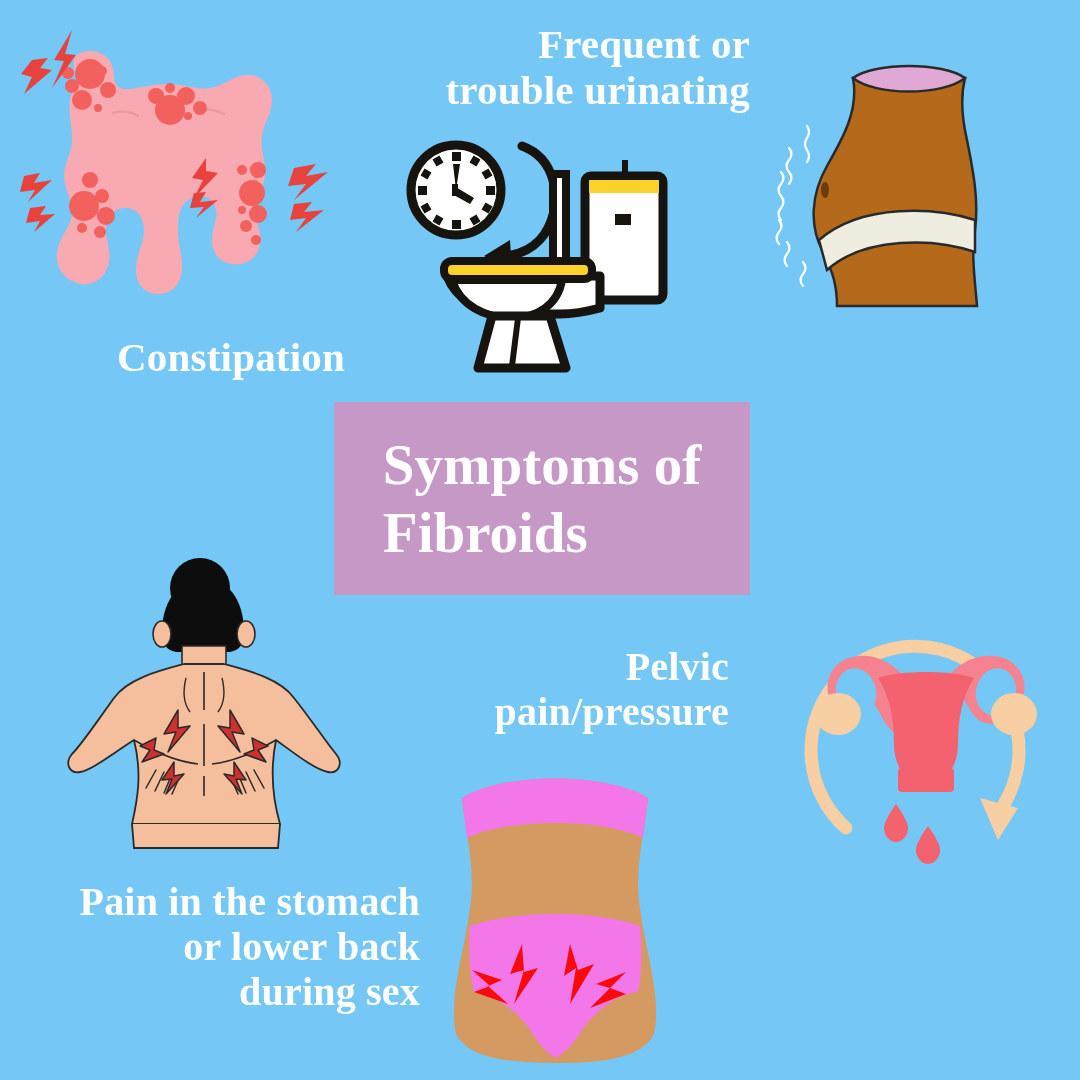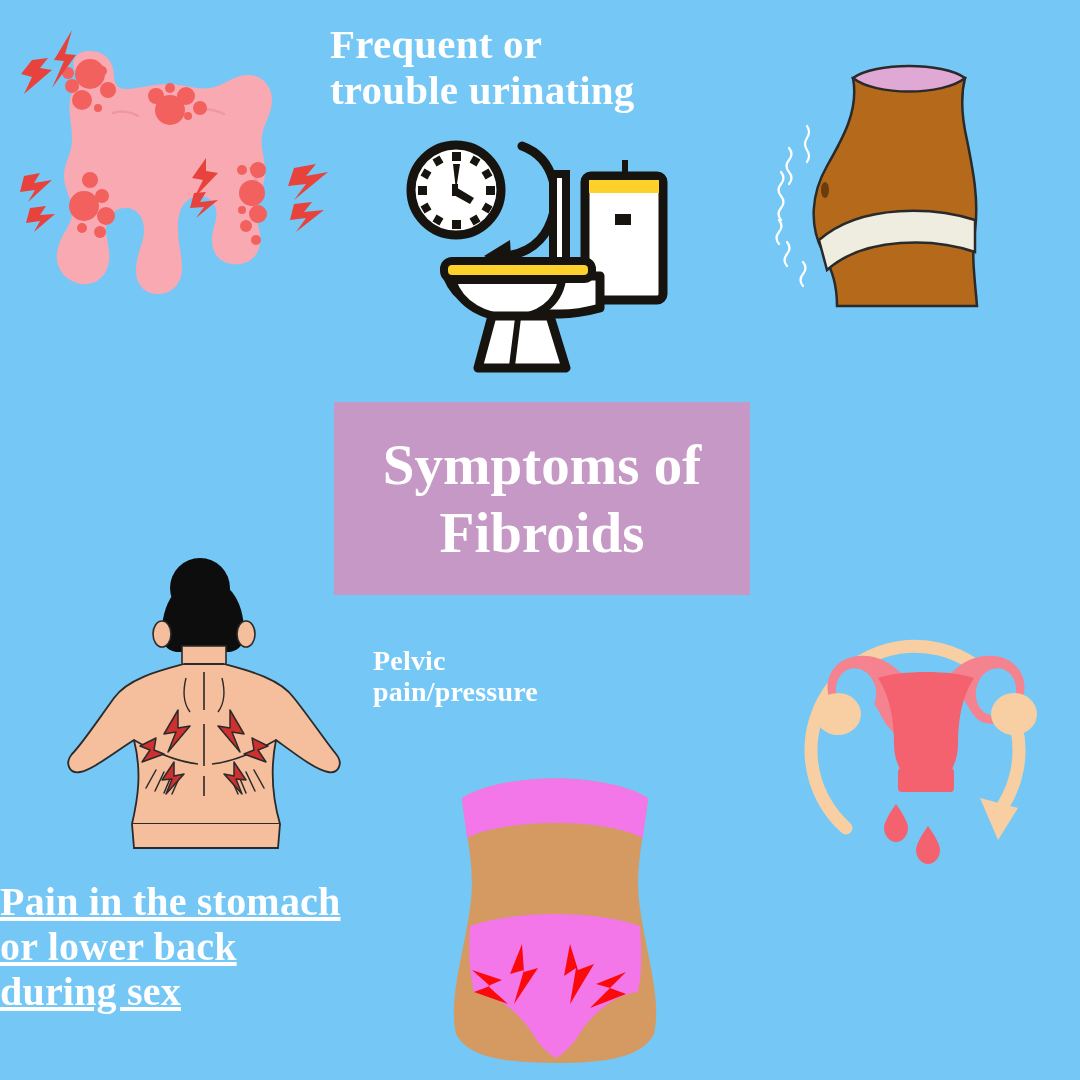--- a/index.html
+++ b/index.html
@@ -19,46 +19,45 @@
     height: 1080px;
     background: #75C8F5;
     overflow: hidden;
   }
 
   
   .label {
     position: absolute;
     color: #FFFFFF;
     font-weight: bold;
-    text-align: left;
+    text-align: right;
     line-height: 1.12;
     letter-spacing: 0.2px;
     white-space: pre-line;
   }
 
   .lbl-constipation {
     left: 0px;  top: 335px;  width: 345px;
     font-size: 41px;
   }
   .lbl-urinating {
     left: 330px; top: 22px;  width: 420px;
     font-size: 41px;
   }
   .lbl-bloating {
     left: 770px; top: 337px; width: 310px;
     font-size: 41px;
   }
   .lbl-backpain {
     left: 0px;   top: 880px; width: 420px;
     font-size: 40px;
-    text-decoration: underline;
   }
   .lbl-pelvic {
-    left: 373px; top: 645px; width: 330px;
-    font-size: 28px;
+    left: 399px; top: 645px; width: 330px;
+    font-size: 40px;
   }
   .lbl-periods {
     left: 760px; top: 880px; width: 320px;
     font-size: 40px;
   }
 
   
   .title-box {
     position: absolute;
     left: 334px;
@@ -68,21 +67,21 @@
     background: #C598C5;
     display: flex;
     align-items: center;
     justify-content: center;
   }
   .title-text {
     color: #FFFFFF;
     font-weight: bold;
     font-size: 57px;
     line-height: 1.18;
-    text-align: center;
+    text-align: left;
     white-space: pre-line;
   }
 
   
   .icon {
     position: absolute;
   }
   .icon svg { display: block; }
 
   .icon-colon   { left: 10px;  top: 18px;   width: 330px; height: 320px; }
@@ -177,20 +176,21 @@
         <path d="M20,190 L36,188 L30,197 L45,196 L24,214 L30,203 L16,205 Z"></path>
 
         <path d="M196,140 L182,160 L193,162 L184,180 L208,155 L196,153 Z"></path>
         <path d="M184,175 L196,174 L190,184 L208,182 L186,200 L194,189 L180,190 Z"></path>
         <path d="M284,150 L306,146 L296,158 L318,154 L284,182 L296,166 L278,168 Z"></path>
         <path d="M284,186 L302,184 L294,194 L314,192 L286,214 L296,200 L280,202 Z"></path>
       </g>
     </svg>
   </div>
 
+  <div class="label lbl-constipation">Constipation</div>
 
   <div class="label lbl-urinating">Frequent or
 trouble urinating</div>
 
   <div class="icon icon-toilet">
     <svg viewBox="0 0 285 250" width="285" height="250" aria-hidden="true">
 
       <g>
         <path d="M122,18 C155,30 163,70 148,100 C138,120 118,128 102,128" fill="none" stroke="#17130F" stroke-width="9" stroke-linecap="round"></path>
         <path d="M110,112 L84,128 L112,144 Z" fill="#17130F"></path>

